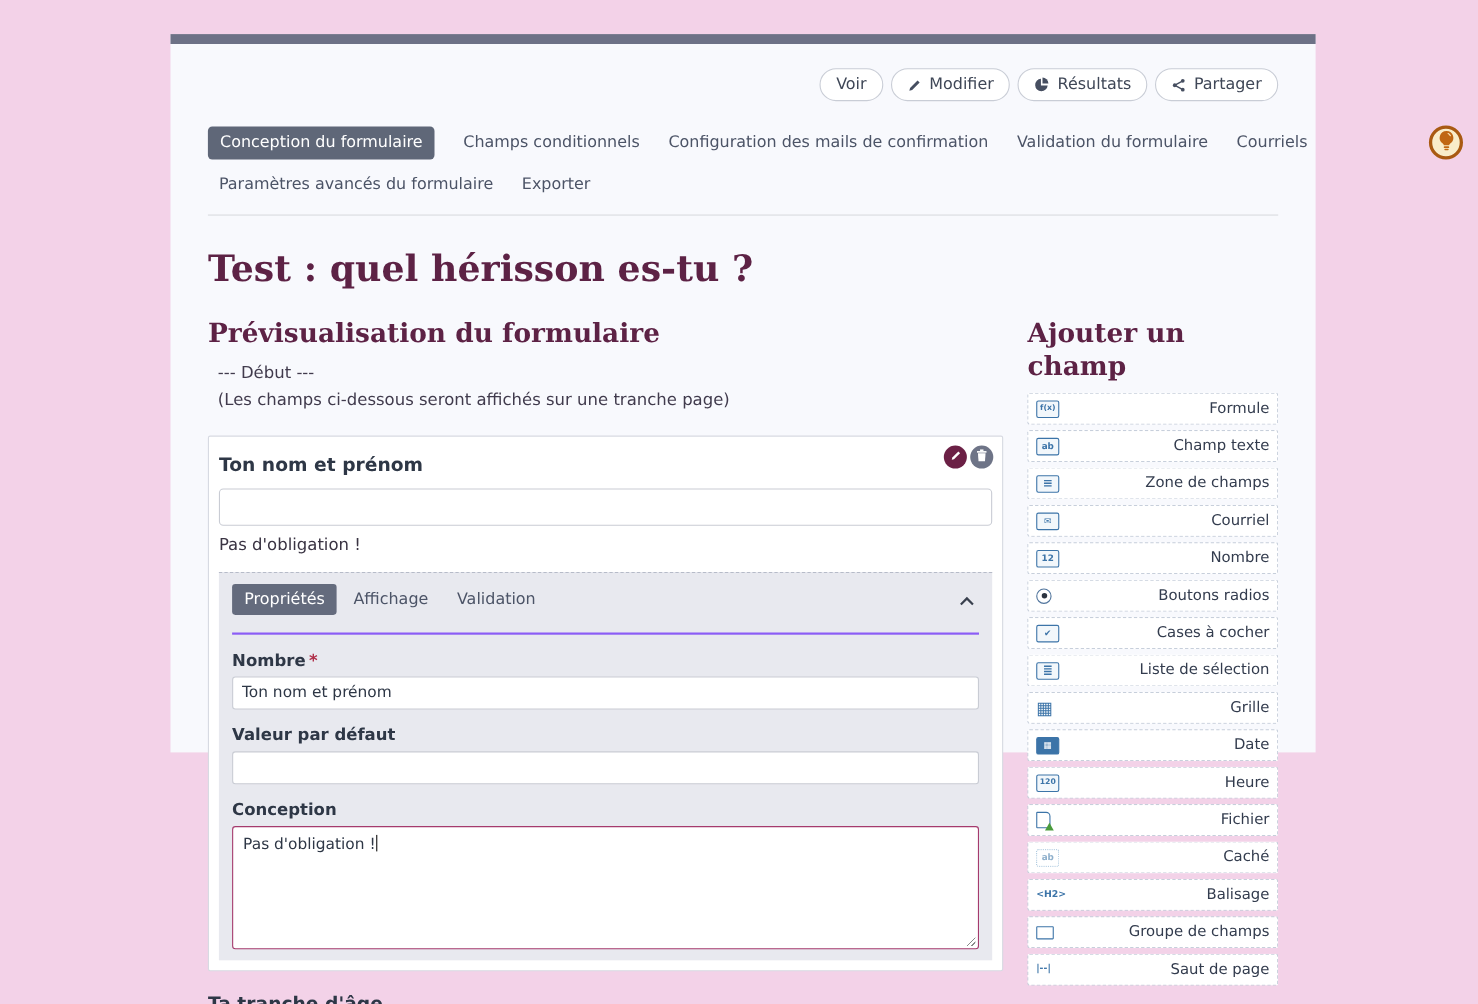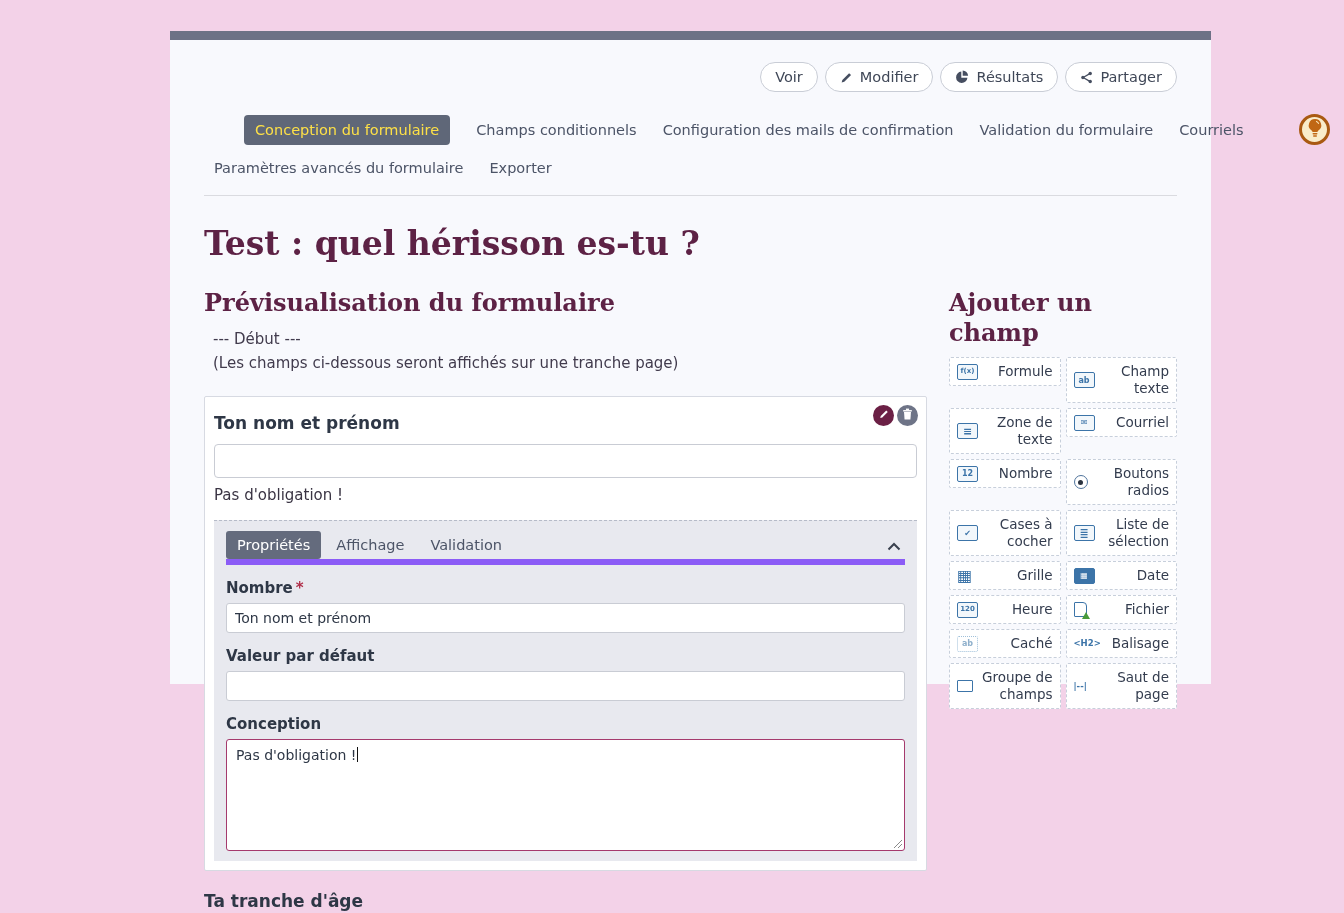--- a/index.html
+++ b/index.html
@@ -3,41 +3,41 @@
 <meta charset="utf-8">
 <style>
   html,body{margin:0;padding:0;}
   body{
     width:1344px;height:913px;overflow:hidden;position:relative;
     background:#f3d2e8;
     font-family:"DejaVu Sans","Liberation Sans",sans-serif;
     -webkit-font-smoothing:antialiased;
   }
   .main{
-    position:absolute;left:170px;top:31px;width:1041px;height:653px;
+    position:absolute;left:155px;top:31px;width:1041px;height:653px;
     background:#f8f9fd;
   }
   .topbar{height:9px;background:#6d7186;}
   .content{padding:0 34px;}
 
   
   .toolbar{display:flex;justify-content:flex-end;gap:7px;margin-top:22px;}
   .pill{
     display:inline-flex;align-items:center;gap:7px;height:30px;padding:0 14px;
     background:#fff;border:1px solid #c9cdd6;border-radius:16px;
     color:#3f4757;font-size:14.5px;font-family:inherit;cursor:pointer;
   }
   .pill svg{display:block;}
 
   
   .tabs{margin-top:23px;}
   .tabs-row{display:flex;align-items:center;gap:26px;}
   .tabs-row + .tabs-row{margin-top:8px;margin-left:10px;}
   .tab{font-size:14.5px;color:#4c5467;padding:7px 0;cursor:pointer;white-space:nowrap;}
-  .tab.active{background:#5f6778;color:#fde047;border-radius:4px;padding:7px 11px;margin-left:40px;}
+  .tab.active{background:#5f6778;color:#ffffff;border-radius:4px;padding:7px 11px;}
   .nav-sep{border:none;height:1px;background:#dadbe0;margin:12px 0 0 0;}
 
   h1{
     font-family:"DejaVu Serif","Liberation Serif",serif;
     font-size:33px;line-height:44px;color:#5d2245;margin:26px 0 0 0;font-weight:bold;
   }
   h2{
     font-family:"DejaVu Serif","Liberation Serif",serif;
     font-size:24px;line-height:30px;color:#5d2245;margin:0;font-weight:bold;
   }
@@ -63,21 +63,21 @@
     width:100%;box-sizing:border-box;height:34px;margin-top:11px;
     border:1px solid #c9ccd4;border-radius:4px;background:#fff;font-size:14px;padding:0 8px;
   }
   .field-desc{font-size:15px;color:#3a3443;margin:8px 0 0 0;}
 
   
   .panel{
     margin-top:16px;background:#e8e9ef;border-top:1px dashed #b6bbc8;
     padding:10px 12px 10px 12px;
   }
-  .panel-tabs{display:flex;align-items:center;gap:4px;border-bottom:6px solid #8b5cf6;padding-bottom:0;text-align:center;}
+  .panel-tabs{display:flex;align-items:center;gap:4px;border-bottom:2px solid #8b5cf6;padding-bottom:16px;text-align:center;}
   .ptab{font-size:14.5px;color:#4c5467;padding:6px 11px;cursor:pointer;}
   .ptab.active{background:#646b7d;color:#fff;border-radius:3px;}
   .panel-chevron{margin-left:auto;cursor:pointer;display:flex;padding:2px 4px;}
   .fgroup{margin-top:14px;}
   .fgroup label{display:block;font-size:15px;font-weight:bold;color:#2e3746;margin-bottom:6px;}
   .req{color:#b0304a;margin-left:3px;}
   .text-input{
     width:100%;box-sizing:border-box;height:30px;border:1px solid #c9ccd4;border-radius:3px;
     background:#fff;font-size:14px;padding:0 8px;color:#2e3746;font-family:inherit;
   }
@@ -87,21 +87,21 @@
   }
   .caret{display:inline-block;width:1px;height:15px;background:#111;vertical-align:-2px;margin-left:1px;}
   .resize-handle{
     position:absolute;right:2px;bottom:2px;width:10px;height:10px;
     background:repeating-linear-gradient(135deg,transparent 0 2px,#8a8a8a 2px 3px);
     clip-path:polygon(100% 0,100% 100%,0 100%);
   }
   .next-field{font-size:17px;font-weight:bold;color:#2e3746;margin-top:20px;}
 
   
-  .add-grid{display:grid;grid-template-columns:1fr 1fr;gap:5px;margin-top:9px;align-items:start;}
+  .add-grid{display:grid;grid-template-columns:1fr;gap:5px;margin-top:9px;align-items:start;}
   .add-btn{
     display:flex;align-items:center;gap:7px;padding:5px 7px;min-height:17px;
     background:#fff;border:1px dashed #c7cfdb;border-radius:2px;cursor:pointer;
     font-size:13.5px;color:#333c4e;text-align:left;font-family:inherit;line-height:17px;
   }
   .add-btn .lbl{flex:1;text-align:right;}
 
   
   .icbox{
     flex:none;min-width:17px;height:14px;border:1px solid #3c74a8;border-radius:2px;
@@ -260,21 +260,21 @@
             <span class="icbox tiny">f(x)</span>
             <span class="lbl">Formule</span>
           </button>
           <button class="add-btn">
             <span class="icbox">ab</span>
             <span class="lbl">Champ texte</span>
           </button>
 
           <button class="add-btn">
             <span class="icbox lines">≡</span>
-            <span class="lbl">Zone de texte</span>
+            <span class="lbl">Zone de champs</span>
           </button>
           <button class="add-btn">
             <span class="icbox">✉</span>
             <span class="lbl">Courriel</span>
           </button>
 
           <button class="add-btn">
             <span class="icbox">12</span>
             <span class="lbl">Nombre</span>
           </button>

